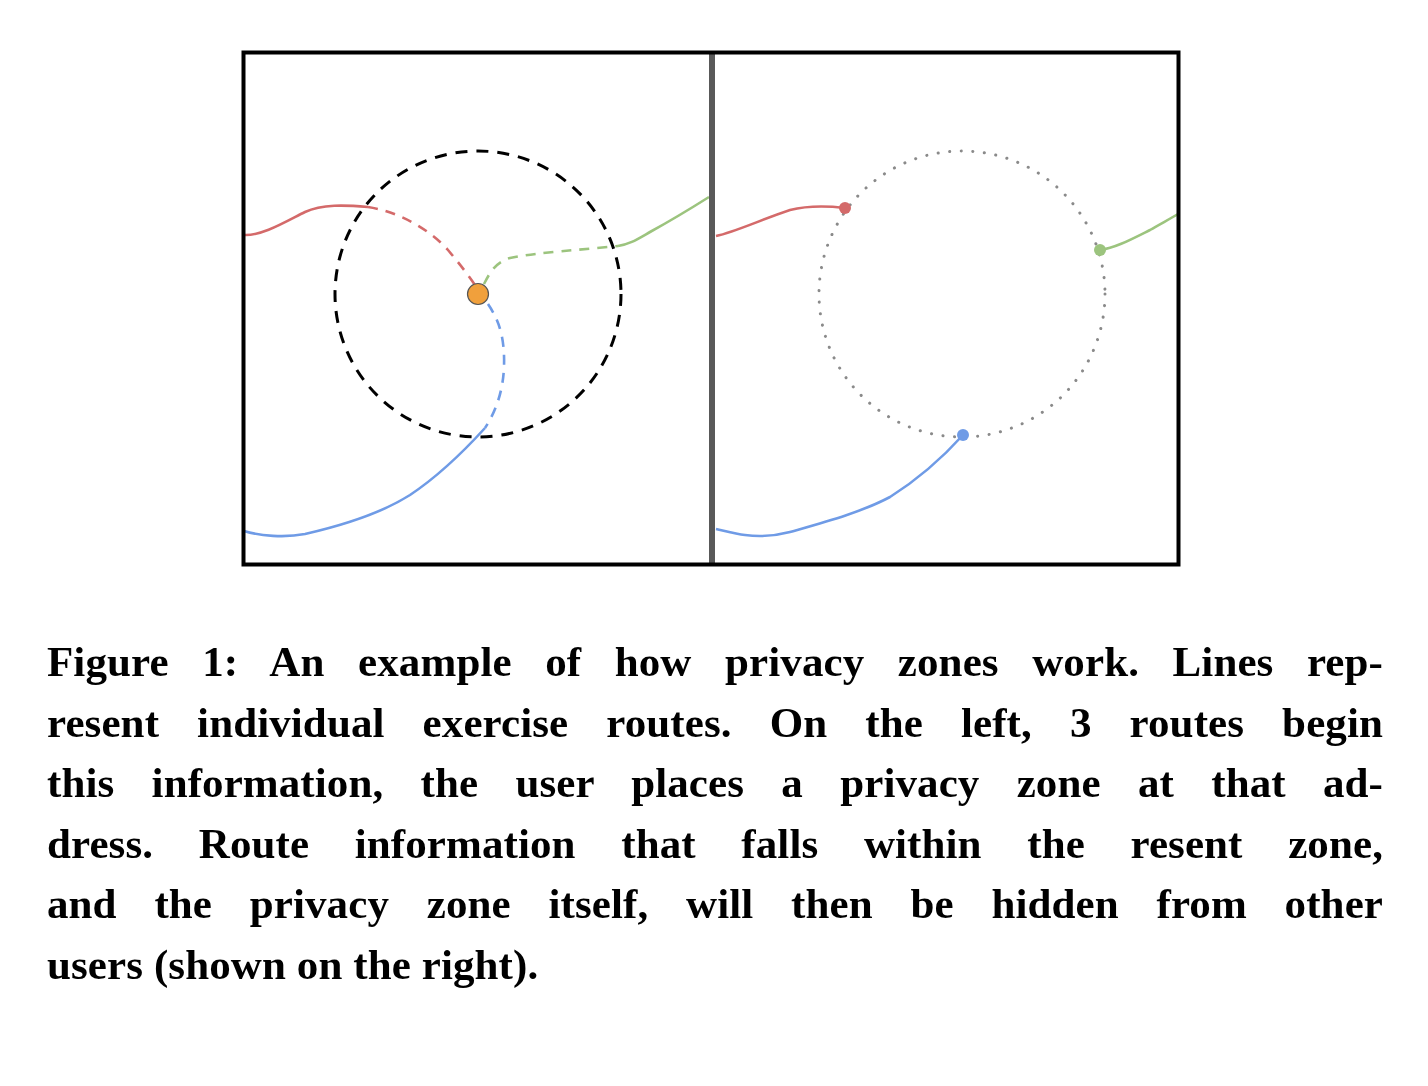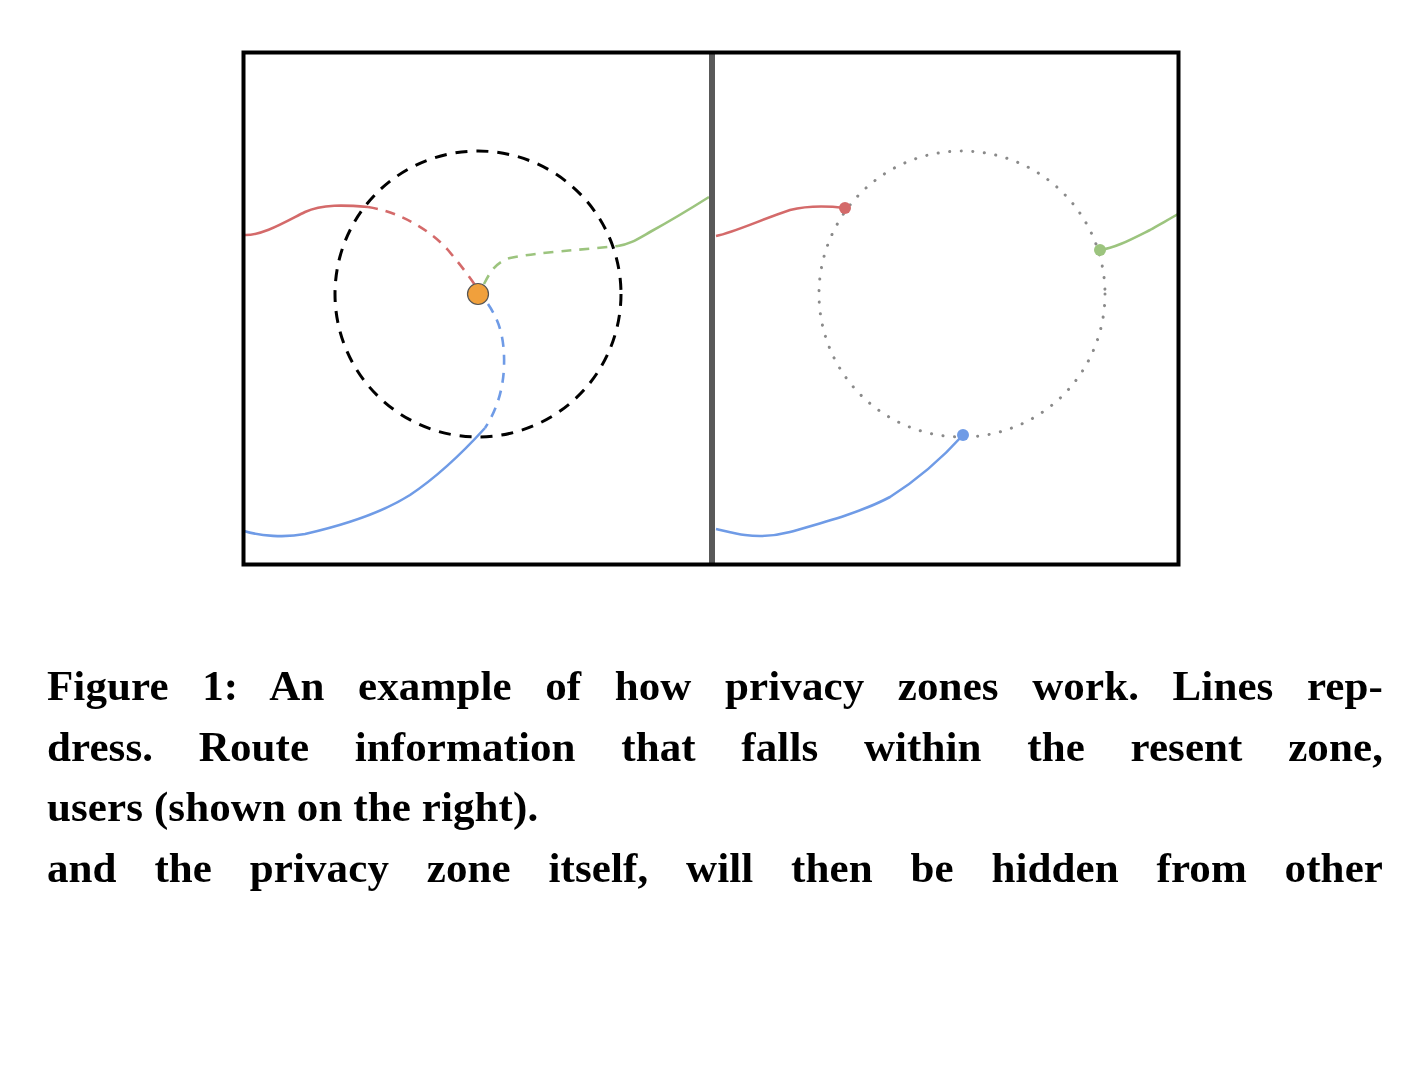--- a/index.html
+++ b/index.html
@@ -21,21 +21,21 @@
       height: 600px;
     }
     .figure svg {
       position: absolute;
       left: 0;
       top: 0;
     }
     .caption {
       position: absolute;
       left: 47px;
-      top: 656px;
+      top: 632px;
       width: 1336px;
       font-family: "Liberation Serif", "DejaVu Serif", serif;
       font-weight: bold;
       font-size: 43px;
       line-height: 60.5px;
       color: #000000;
       text-align: justify;
       text-align-last: left;
       letter-spacing: 0.1px;
     }
@@ -91,16 +91,18 @@
     </g>
 
     <rect x="709" y="51" width="6" height="515" fill="#595959"></rect>
 
     <rect x="243.5" y="52.5" width="935" height="512" fill="none" stroke="#000000" stroke-width="4"></rect>
   </svg>
 </div>
 
 <div class="caption">
   <span class="line">Figure 1: An example of how privacy zones work. Lines rep-</span>
+  <span class="line">resent individual exercise routes. On the left, 3 routes begin</span>
+  <span class="line">this information, the user places a privacy zone at that ad-</span>
   <span class="line">dress. Route information that falls within the resent zone,</span>
+  <span class="line">and the privacy zone itself, will then be hidden from other</span>
   <span class="line last">users (shown on the right).</span>
-  <span class="line">and the privacy zone itself, will then be hidden from other</span>
 </div>
 
 </body></html>

